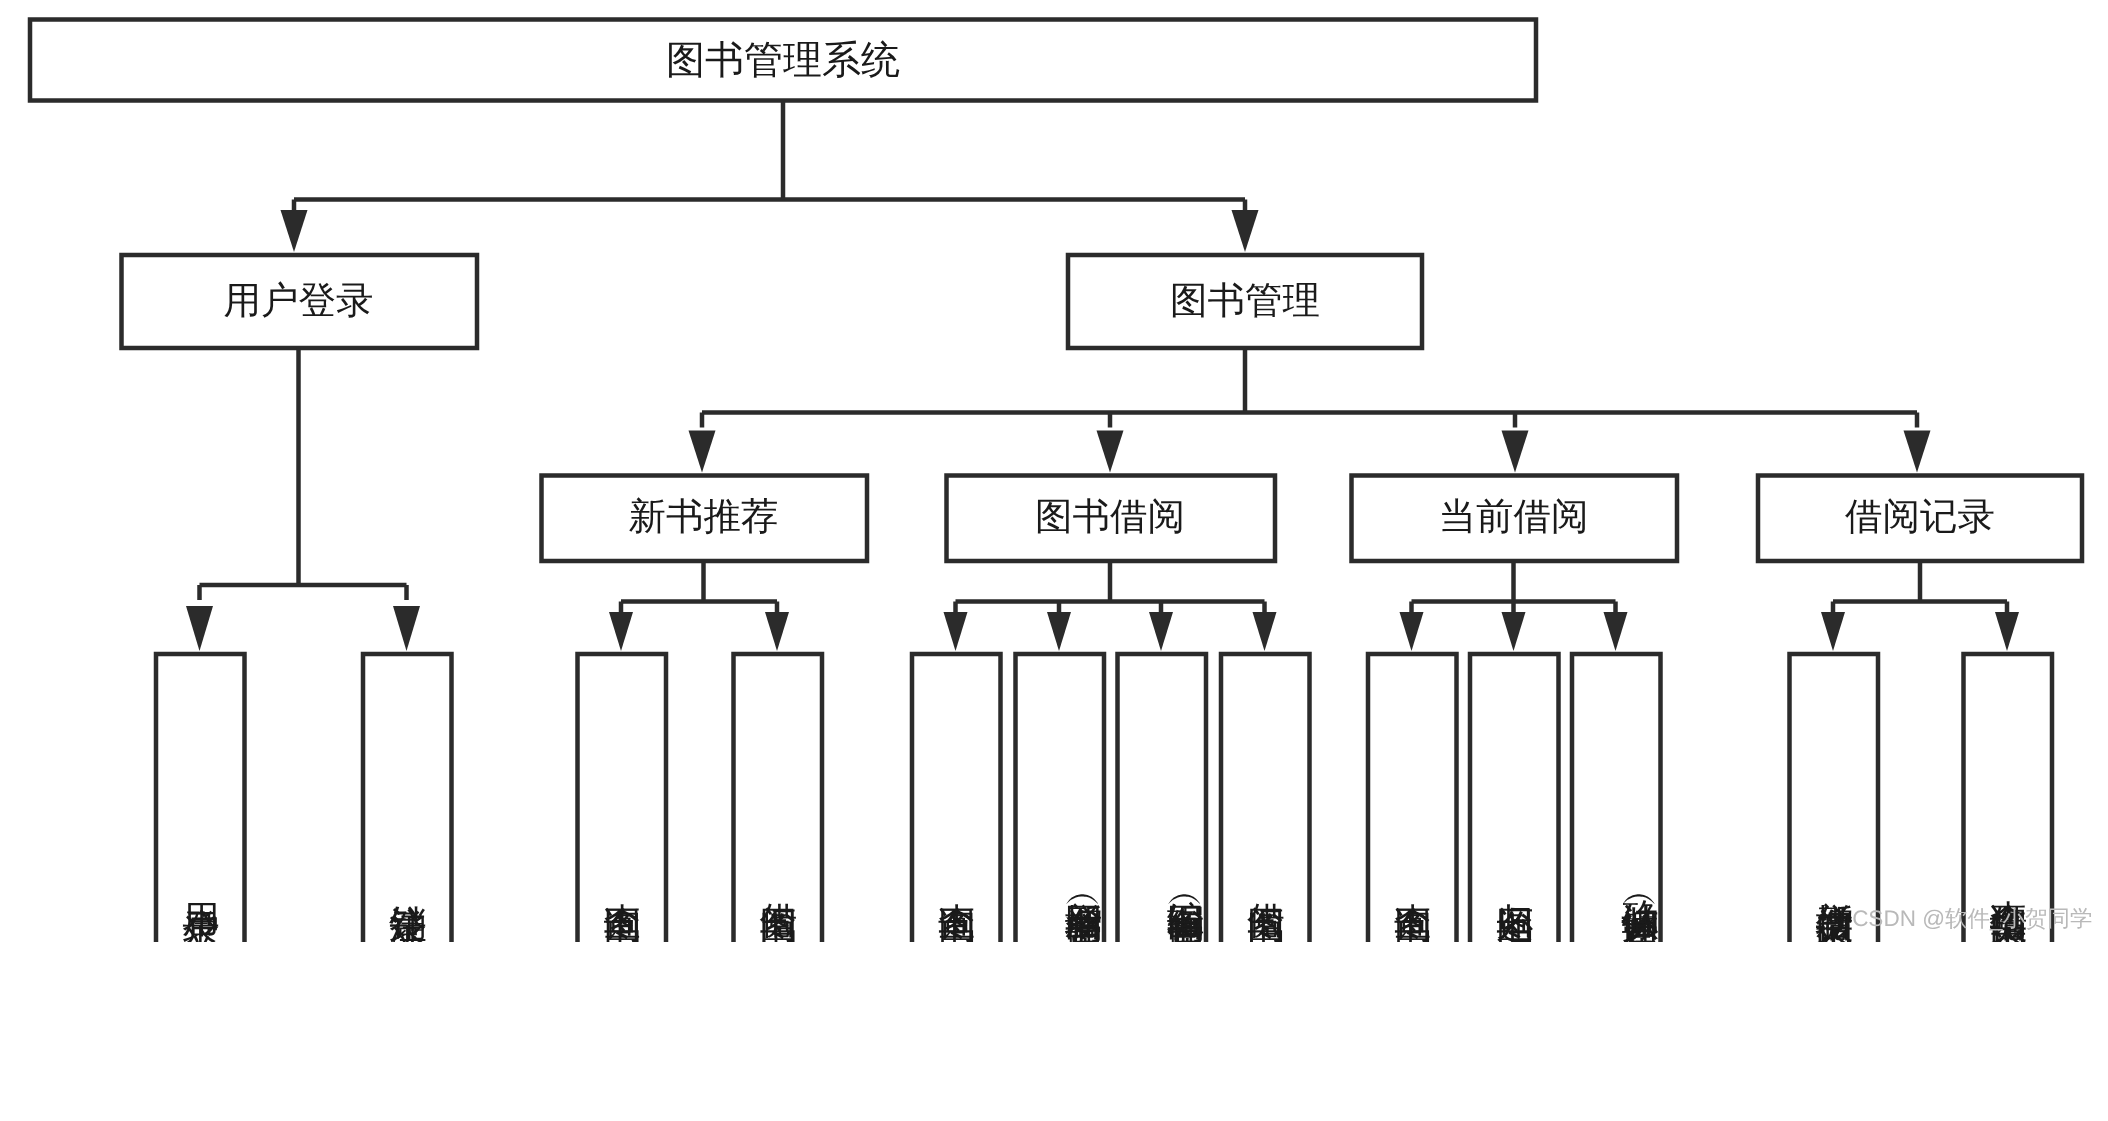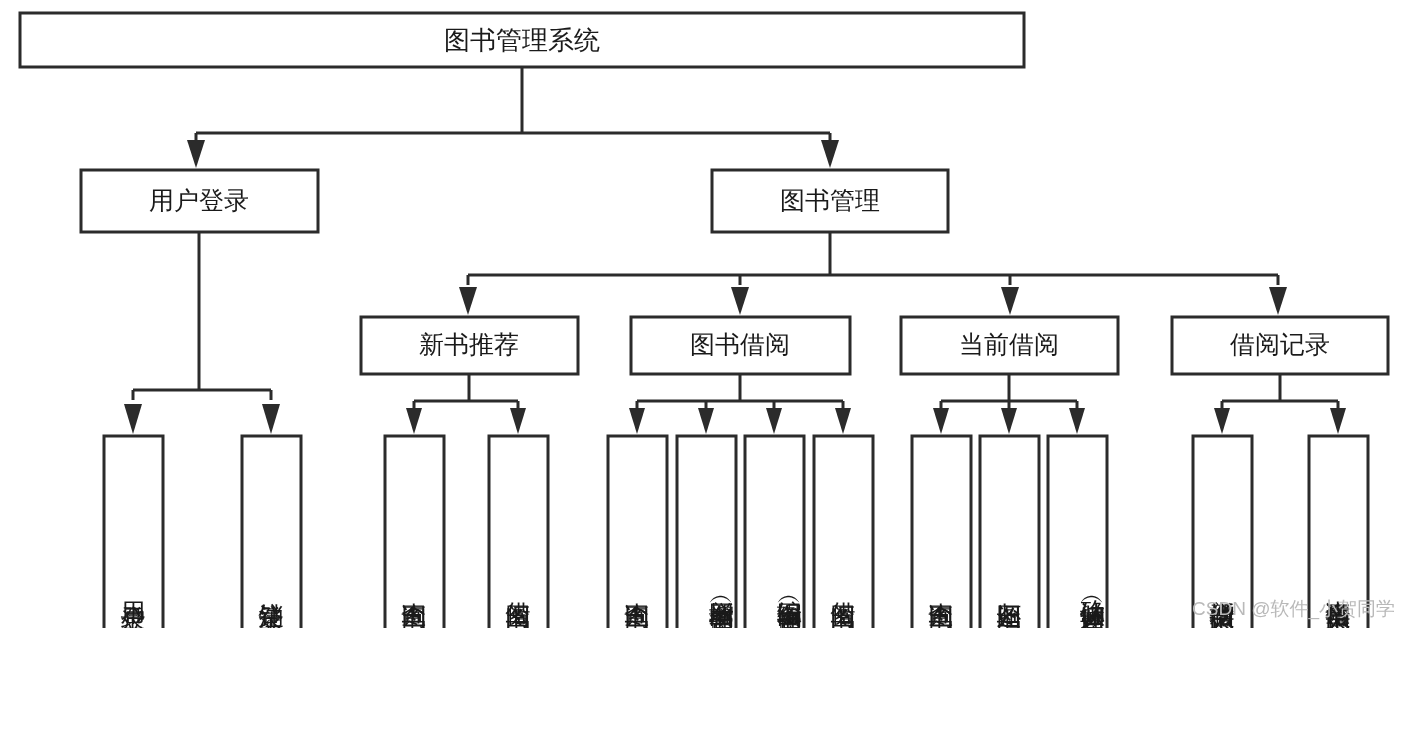--- a/index.html
+++ b/index.html
@@ -67,21 +67,21 @@
     justify-content: center;
     white-space: nowrap;
     pointer-events: none;
     user-select: none;
   }
   .watermark {
     position: absolute;
     right: 10px;
     bottom: 6px;
     font-family: "Liberation Sans", "DejaVu Sans", sans-serif;
-    font-size: 19px;
+    font-size: 15px;
     color: #b9b9b9;
     white-space: nowrap;
     user-select: none;
     margin-left: 20px;
   }
 </style>
 </head>
 <body>
 
 <div id="diagram-root">

